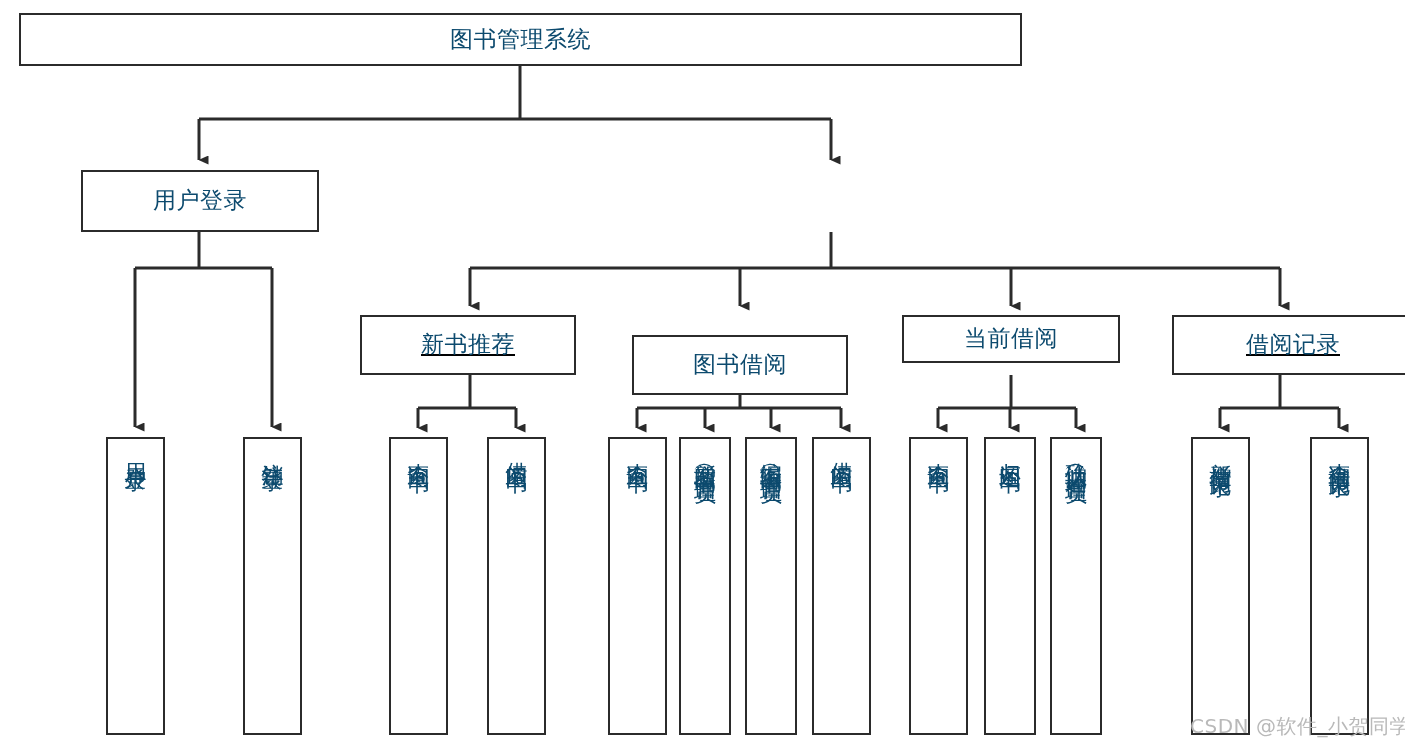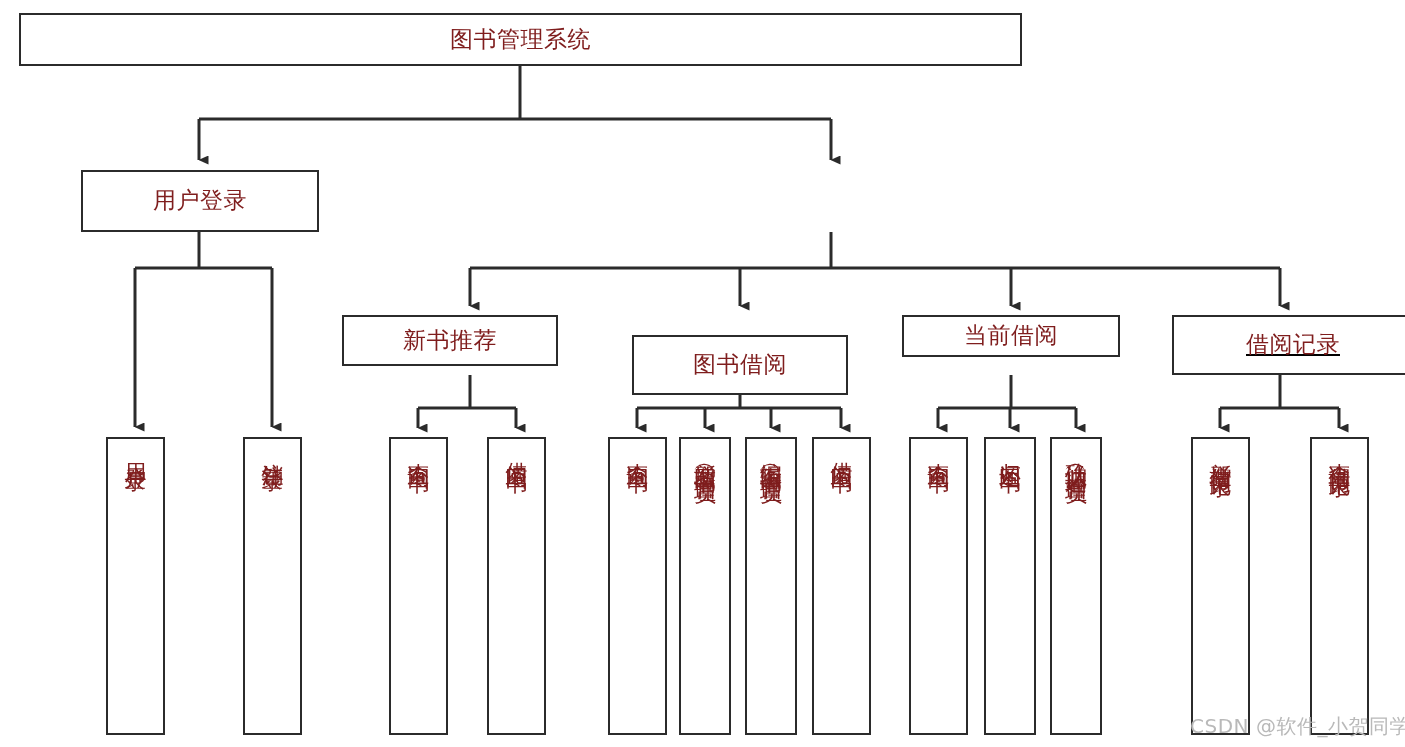--- a/index.html
+++ b/index.html
@@ -28,21 +28,21 @@
     position: absolute;
     box-sizing: border-box;
     background: #ffffff;
     border: 2px solid #2b2b2b;
     display: flex;
     align-items: center;
     justify-content: center;
     overflow: hidden;
   }
   .node .label {
-    color: #7f1d1d;
+    color: #0c4a6e;
     line-height: 1.18;
     white-space: nowrap;
     text-align: center;
   }
   .node.horiz .label {
     font-size: 23px;
     letter-spacing: 0.5px;
   }
   .node.vert {
     align-items: flex-start;
@@ -122,27 +122,27 @@
   </svg>
 
   <div class="node horiz" style="left:19px; top:13px; width:1003px; height:53px;">
     <span class="label">图书管理系统</span>
   </div>
 
   <div class="node horiz" style="left:81px; top:170px; width:238px; height:62px;">
     <span class="label">用户登录</span>
   </div>
 
-  <div class="node horiz" style="left:342px; top:315px; width:216px; height:51px;">
+  <div class="node horiz" style="left:360px; top:315px; width:216px; height:60px;text-decoration:underline;">
     <span class="label">新书推荐</span>
   </div>
   <div class="node horiz" style="left:632px; top:315px; width:216px; height:60px;margin-top:20px;">
     <span class="label">图书借阅</span>
   </div>
-  <div class="node horiz" style="left:902px; top:315px; width:218px; height:42px;">
+  <div class="node horiz" style="left:902px; top:315px; width:218px; height:48px;">
     <span class="label">当前借阅</span>
   </div>
   <div class="node horiz" style="left:1172px; top:315px; width:242px; height:60px;text-decoration:underline;">
     <span class="label">借阅记录</span>
   </div>
 
   <div class="node vert" style="left:106px; top:437px; width:59px; height:298px;">
     <span class="label">用户登录</span>
   </div>
   <div class="node vert" style="left:243px; top:437px; width:59px; height:298px;">

